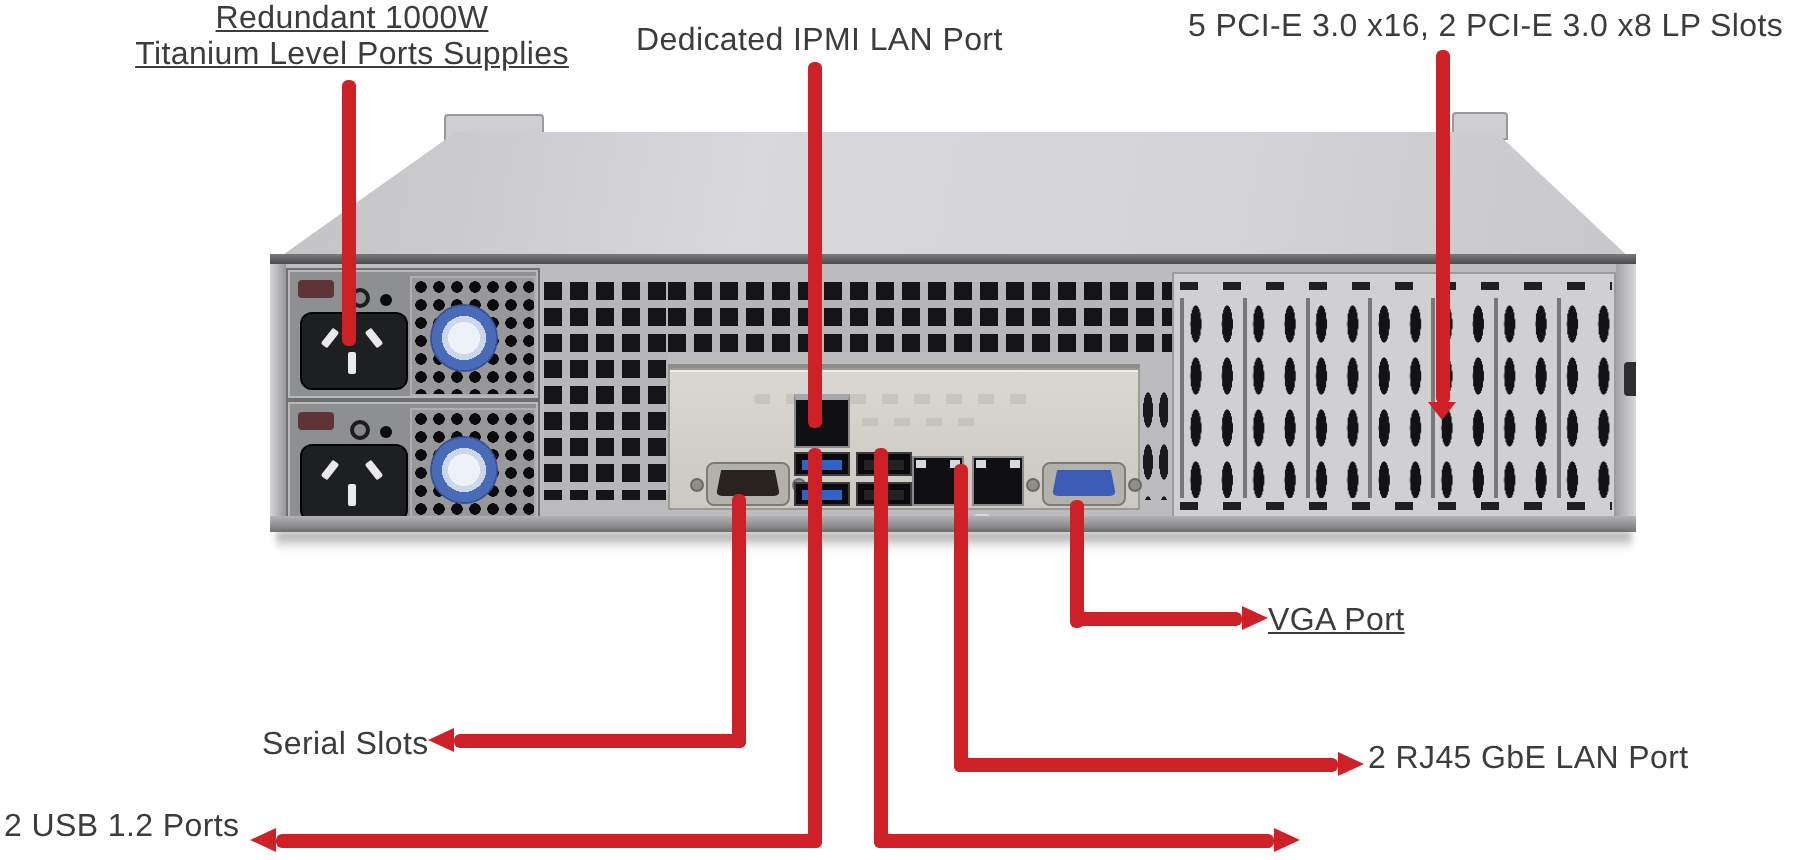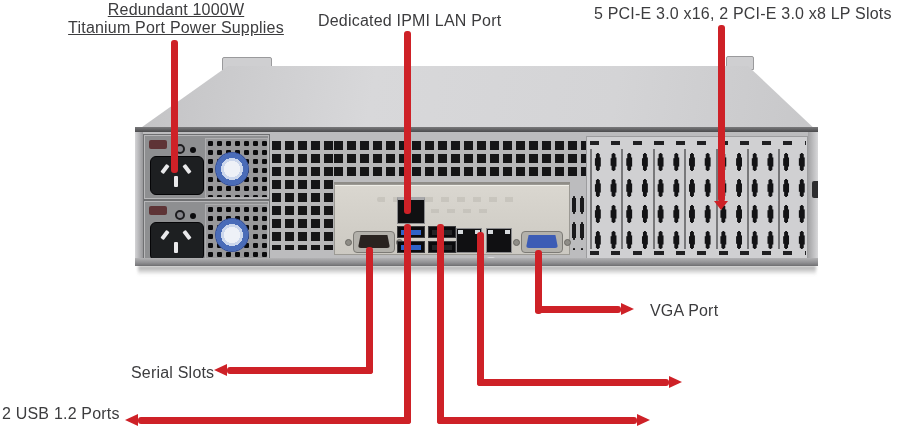--- a/index.html
+++ b/index.html
@@ -213,21 +213,22 @@
   <div class="rline" style="left:477px;top:232px;width:7px;height:154px;"></div>
   <div class="rline" style="left:477px;top:379px;width:192px;height:7px;"></div>
   <div class="tip tip-right" style="left:669px;top:376px;"></div>
 
   <div class="rline" style="left:535px;top:250px;width:7px;height:64px;"></div>
   <div class="rline" style="left:535px;top:306px;width:86px;height:7px;"></div>
   <div class="tip tip-right" style="left:621px;top:303px;"></div>
 
   <div class="lbl center" style="left:28px;top:1px;width:296px;">
     <div>Redundant 1000W</div>
-    <div>Titanium Port Power Supplies</div>
+    <div>Titanium Level Ports Supplies</div>
   </div>
   <div class="lbl" style="left:318px;top:12px;">Dedicated IPMI  LAN Port</div>
   <div class="lbl" style="left:594px;top:5px;">5 PCI-E 3.0 x16, 2 PCI-E 3.0 x8 LP Slots</div>
   <div class="lbl" style="left:131px;top:364px;">Serial Slots</div>
   <div class="lbl" style="left:2px;top:405px;">2 USB 1.2 Ports</div>
-  <div class="lbl" style="left:650px;top:302px;">VGA Port</div>
+  <div class="lbl" style="left:634px;top:302px;text-decoration:underline;">VGA Port</div>
+  <div class="lbl" style="left:684px;top:371px;">2 RJ45 GbE LAN Port</div>
 
 </div>
 
 </body></html>

